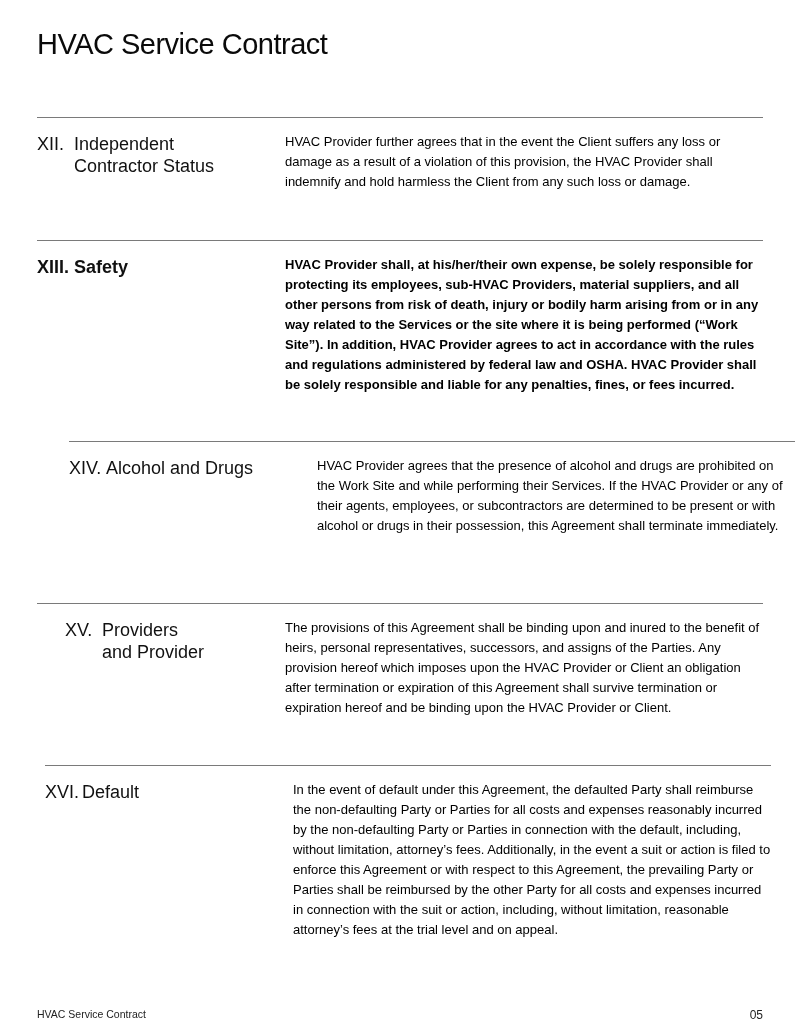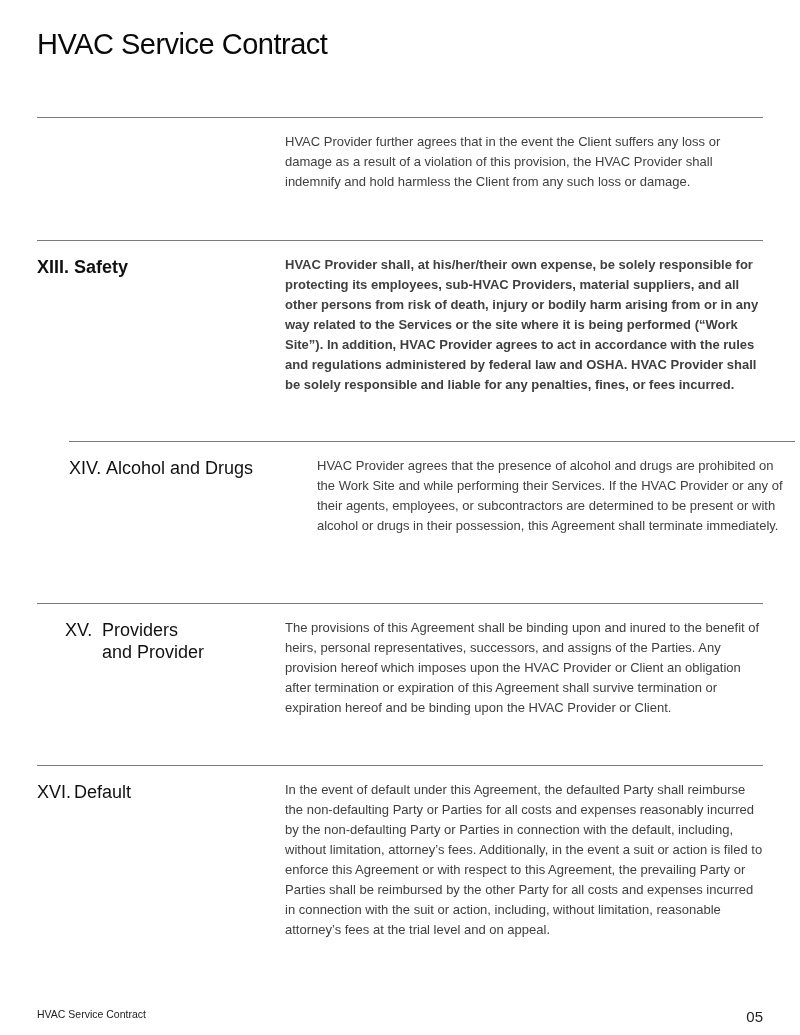--- a/index.html
+++ b/index.html
@@ -17,35 +17,38 @@
     border-top: 1px solid #7a7a7a;
   }
   .sec-head {
     position: absolute; left: 0; top: 15px; width: 240px;
     font-size: 18px; line-height: 22px; color: #111;
   }
   .sec-num { display: inline-block; vertical-align: top; }
   .sec-title { display: inline-block; vertical-align: top; }
   .sec-body {
     position: absolute; left: 248px; top: 14px; width: 478px;
-    font-size: 13px; line-height: 20px; color: #404040; margin: 0;
+    font-size: 13px; line-height: 20px; color: #000000; margin: 0;
   }
   .footer-left {
     position: absolute; left: 37px; top: 1008px; font-size: 10.5px; color: #222;
   }
   .footer-right {
-    position: absolute; right: 37px; top: 1008px; font-size: 15px; color: #222;
+    position: absolute; right: 37px; top: 1008px; font-size: 12px; color: #222;
   }
 </style>
 </head>
 <body>
 
 <h1 class="title">HVAC Service Contract</h1>
 
 <div class="section" style="top:117px; height:122px;">
+  <div class="sec-head">
+    <span class="sec-num" style="width:37px;">XII.</span><span class="sec-title"><span>Independent</span><br><span>Contractor Status</span></span>
+  </div>
   <p class="sec-body">HVAC Provider further agrees that in the event the Client suffers any loss or damage as a result of a violation of this provision, the HVAC Provider shall indemnify and hold harmless the Client from any such loss or damage.</p>
 </div>
 
 <div class="section" style="top:240px; height:200px;font-weight:bold;">
   <div class="sec-head">
     <span class="sec-num" style="width:37px;">XIII.</span><span class="sec-title">Safety</span>
   </div>
   <p class="sec-body">HVAC Provider shall, at his/her/their own expense, be solely responsible for protecting its employees, sub-HVAC Providers, material suppliers, and all other persons from risk of death, injury or bodily harm arising from or in any way related to the Services or the site where it is being performed (“Work Site”). In addition, HVAC Provider agrees to act in accordance with the rules and regulations administered by federal law and OSHA. HVAC Provider shall be solely responsible and liable for any penalties, fines, or fees incurred.</p>
 </div>
 
@@ -56,21 +59,21 @@
   <p class="sec-body">HVAC Provider agrees that the presence of alcohol and drugs are prohibited on the Work Site and while performing their Services. If the HVAC Provider or any of their agents, employees, or subcontractors are determined to be present or with alcohol or drugs in their possession, this Agreement shall terminate immediately.</p>
 </div>
 
 <div class="section" style="top:603px; height:161px;">
   <div class="sec-head">
     <span class="sec-num" style="width:37px;margin-left:28px;">XV.</span><span class="sec-title"><span>Providers</span><br><span>and Provider</span></span>
   </div>
   <p class="sec-body">The provisions of this Agreement shall be binding upon and inured to the benefit of heirs, personal representatives, successors, and assigns of the Parties. Any provision hereof which imposes upon the HVAC Provider or Client an obligation after termination or expiration of this Agreement shall survive termination or expiration hereof and be binding upon the HVAC Provider or Client.</p>
 </div>
 
-<div class="section" style="top:765px; height:200px;">
+<div class="section" style="top:765px; height:200px;margin-left:8px;">
   <div class="sec-head">
     <span class="sec-num" style="width:37px;">XVI.</span><span class="sec-title">Default</span>
   </div>
   <p class="sec-body">In the event of default under this Agreement, the defaulted Party shall reimburse the non-defaulting Party or Parties for all costs and expenses reasonably incurred by the non-defaulting Party or Parties in connection with the default, including, without limitation, attorney’s fees. Additionally, in the event a suit or action is filed to enforce this Agreement or with respect to this Agreement, the prevailing Party or Parties shall be reimbursed by the other Party for all costs and expenses incurred in connection with the suit or action, including, without limitation, reasonable attorney’s fees at the trial level and on appeal.</p>
 </div>
 
 <div class="footer-left">HVAC Service Contract</div>
 <div class="footer-right">05</div>
 
 </body></html>

